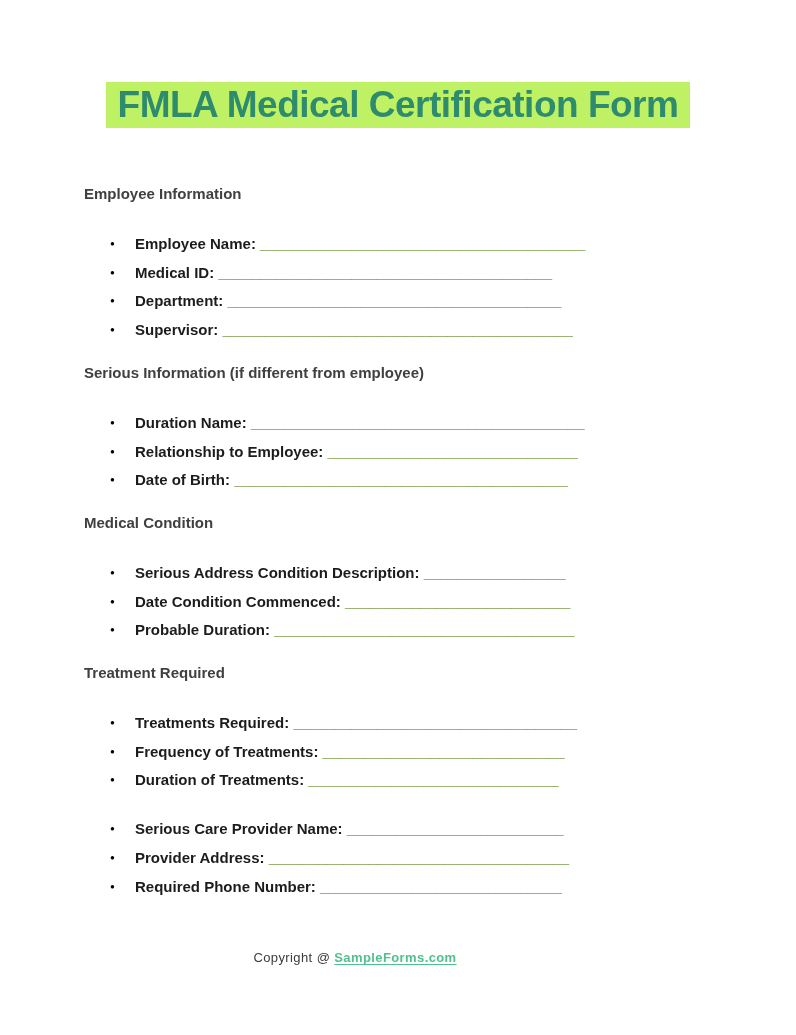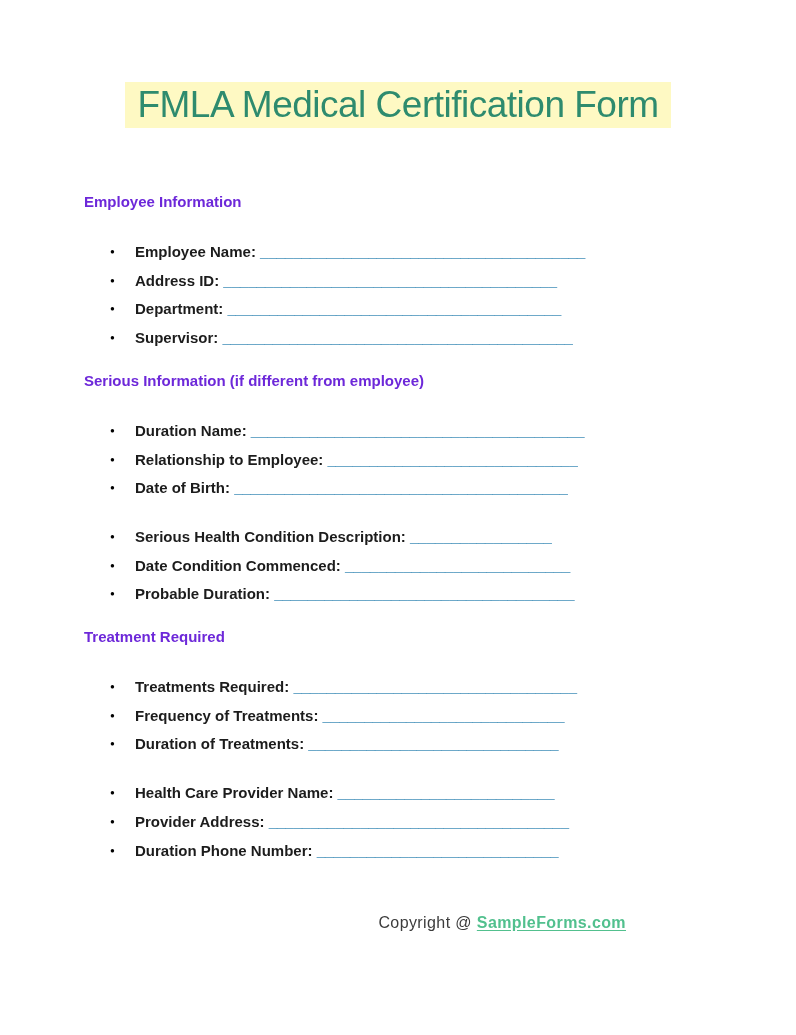--- a/index.html
+++ b/index.html
@@ -10,37 +10,37 @@
     background: #ffffff;
     font-family: "Liberation Sans", sans-serif;
     overflow: hidden;
   }
   .title-wrap {
     padding-top: 82px;
     text-align: center;
   }
   .title-highlight {
     display: inline-block;
-    background: #fef9c3;
+    background: #bef264;
     color: #2E8B6E;
-    font-weight: normal;
+    font-weight: bold;
     font-size: 37px;
     line-height: 46px;
     padding: 0 12px;
     letter-spacing: -0.5px;
   }
   .content {
     padding: 50px 84px 0 84px;
   }
   .section h2 {
-    color: #6d28d9;
+    color: #404040;
     font-size: 15px;
     line-height: 15px;
     font-weight: bold;
-    margin: 16px 0 29px 0;
+    margin: 8px 0 29px 0;
   }
   ul.fields {
     list-style: none;
     margin: 0 0 20px 0;
     padding: 0;
   }
   li.row {
     position: relative;
     line-height: 28.7px;
     font-size: 15px;
@@ -51,28 +51,28 @@
   }
   .bullet {
     position: absolute;
     left: 26px;
     top: 0;
     line-height: 28.7px;
     font-size: 8px;
     color: #000000;
   }
   .blank {
-    color: #0369a1;
+    color: #4d7c0f;
     letter-spacing: 0;
   }
   .footer {
     margin-top: 49px;
     padding-right: 86px;
-    text-align: right;
-    font-size: 16px;
+    text-align: center;
+    font-size: 13px;
     color: #3c3c3c;
     letter-spacing: 0.4px;
   }
   .footer a {
     color: #52C08E;
     font-weight: bold;
     text-decoration: underline;
     text-underline-offset: 2px;
   }
 </style>
@@ -84,57 +84,58 @@
   <div class="title-wrap">
     <span class="title-highlight">FMLA Medical Certification Form</span>
   </div>
 
   <div class="content">
 
     <div class="section">
       <h2>Employee Information</h2>
       <ul class="fields">
         <li class="row"><span class="bullet">●</span><span>Employee Name:</span> <span class="blank">_______________________________________</span></li>
-        <li class="row"><span class="bullet">●</span><span>Address ID:</span> <span class="blank">________________________________________</span></li>
+        <li class="row"><span class="bullet">●</span><span>Medical ID:</span> <span class="blank">________________________________________</span></li>
         <li class="row"><span class="bullet">●</span><span>Department:</span> <span class="blank">________________________________________</span></li>
         <li class="row"><span class="bullet">●</span><span>Supervisor:</span> <span class="blank">__________________________________________</span></li>
       </ul>
     </div>
 
     <div class="section">
       <h2>Serious Information (if different from employee)</h2>
       <ul class="fields">
         <li class="row"><span class="bullet">●</span><span>Duration Name:</span> <span class="blank">________________________________________</span></li>
         <li class="row"><span class="bullet">●</span><span>Relationship to Employee:</span> <span class="blank">______________________________</span></li>
         <li class="row"><span class="bullet">●</span><span>Date of Birth:</span> <span class="blank">________________________________________</span></li>
       </ul>
     </div>
 
     <div class="section">
+      <h2>Medical Condition</h2>
       <ul class="fields">
-        <li class="row"><span class="bullet">●</span><span>Serious Health Condition Description:</span> <span class="blank">_________________</span></li>
+        <li class="row"><span class="bullet">●</span><span>Serious Address Condition Description:</span> <span class="blank">_________________</span></li>
         <li class="row"><span class="bullet">●</span><span>Date Condition Commenced:</span> <span class="blank">___________________________</span></li>
         <li class="row"><span class="bullet">●</span><span>Probable Duration:</span> <span class="blank">____________________________________</span></li>
       </ul>
     </div>
 
     <div class="section">
       <h2>Treatment Required</h2>
       <ul class="fields">
         <li class="row"><span class="bullet">●</span><span>Treatments Required:</span> <span class="blank">__________________________________</span></li>
         <li class="row"><span class="bullet">●</span><span>Frequency of Treatments:</span> <span class="blank">_____________________________</span></li>
         <li class="row"><span class="bullet">●</span><span>Duration of Treatments:</span> <span class="blank">______________________________</span></li>
       </ul>
     </div>
 
     <div class="section">
       <ul class="fields">
-        <li class="row"><span class="bullet">●</span><span>Health Care Provider Name:</span> <span class="blank">__________________________</span></li>
+        <li class="row"><span class="bullet">●</span><span>Serious Care Provider Name:</span> <span class="blank">__________________________</span></li>
         <li class="row"><span class="bullet">●</span><span>Provider Address:</span> <span class="blank">____________________________________</span></li>
-        <li class="row"><span class="bullet">●</span><span>Duration Phone Number:</span> <span class="blank">_____________________________</span></li>
+        <li class="row"><span class="bullet">●</span><span>Required Phone Number:</span> <span class="blank">_____________________________</span></li>
       </ul>
     </div>
 
     <div class="footer">
       <span>Copyright @</span>
       <a href="#">SampleForms.com</a>
     </div>
 
   </div>
 </div>

